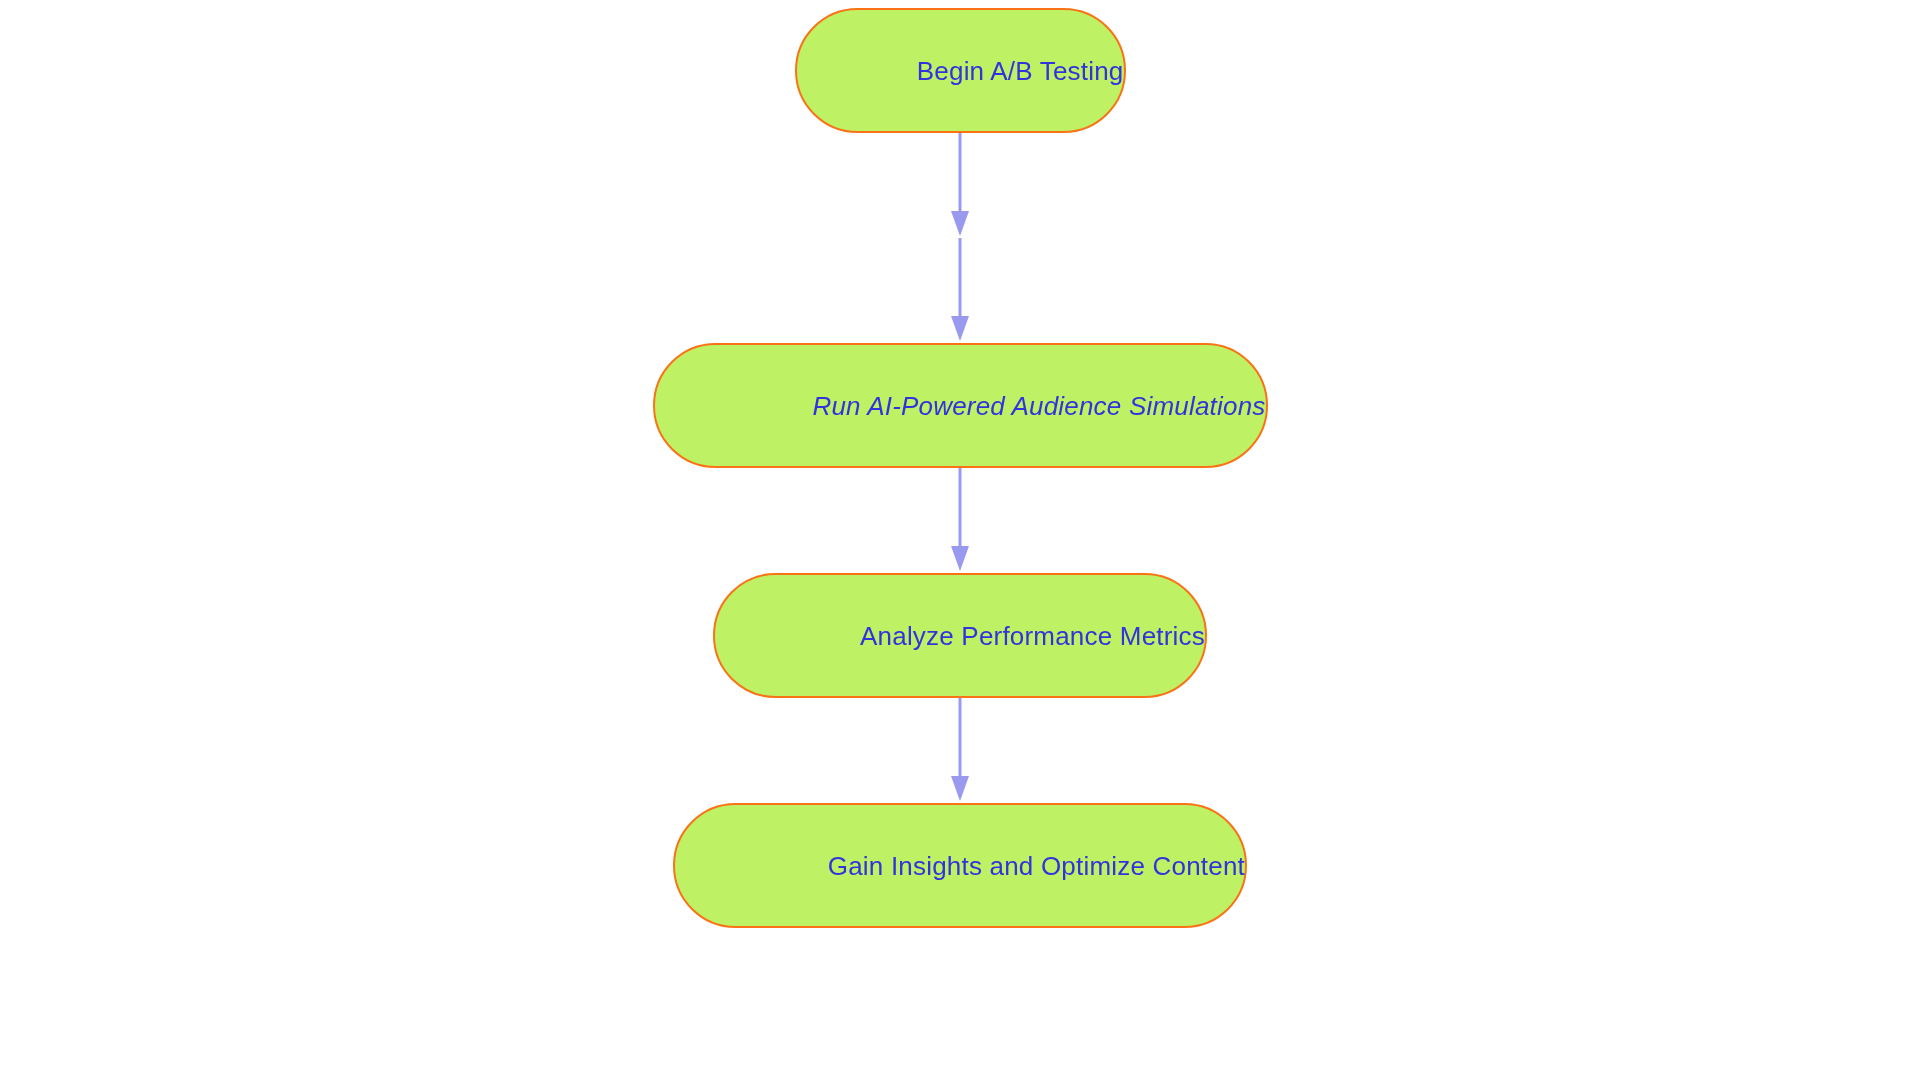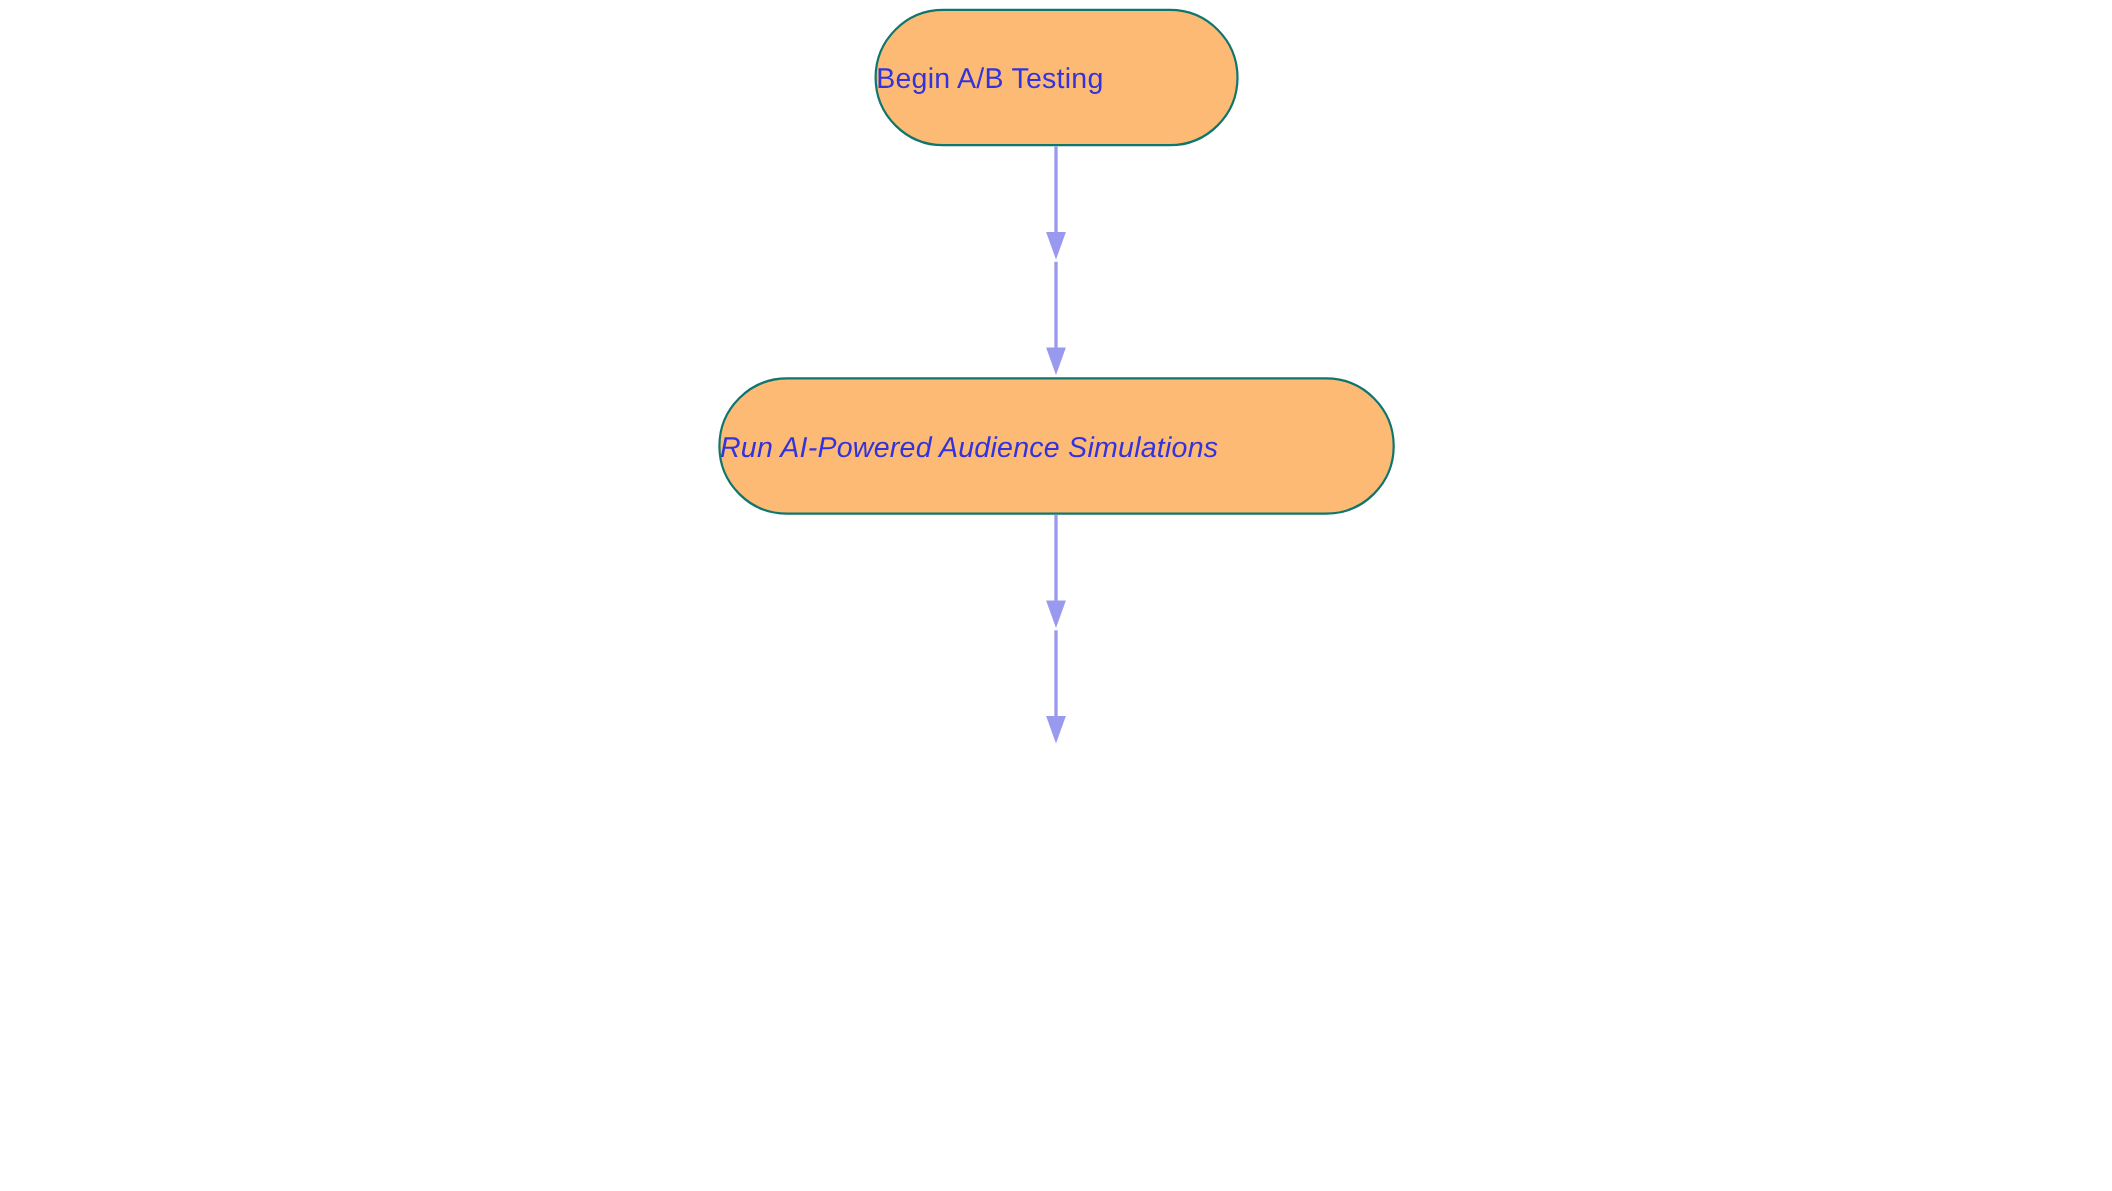--- a/index.html
+++ b/index.html
@@ -33,26 +33,26 @@
     align-items: center;
     justify-content: flex-start;
     padding-top: 8px;
     box-sizing: border-box;
   }
 
   .node {
     box-sizing: border-box;
     height: 125px;
     border-radius: 62.5px;
-    background: #fdba74;
-    border: 2px solid #0f766e;
+    background: #bef264;
+    border: 2px solid #f97316;
     color: #3333dd;
     display: flex;
     align-items: center;
-    justify-content: flex-start;
+    justify-content: flex-end;
     flex: 0 0 auto;
   }
 
   .node-label {
     font-family: "Liberation Sans", sans-serif;
     font-size: 26px;
     font-weight: 400;
     line-height: 1;
     letter-spacing: 0.2px;
     color: #3333dd;
@@ -109,23 +109,29 @@
       <span class="node-label">Run AI-Powered Audience Simulations</span>
     </div>
 
     <div class="connector">
       <svg viewBox="0 0 30 105" xmlns="http://www.w3.org/2000/svg">
         <line x1="15" y1="0" x2="15" y2="80" stroke="#9999f0" stroke-width="3"></line>
         <polygon points="6,78 24,78 15,103" fill="#9999f0"></polygon>
       </svg>
     </div>
 
+    <div class="node node-4">
+      <span class="node-label">Analyze Performance Metrics</span>
+    </div>
 
     <div class="connector">
       <svg viewBox="0 0 30 105" xmlns="http://www.w3.org/2000/svg">
         <line x1="15" y1="0" x2="15" y2="80" stroke="#9999f0" stroke-width="3"></line>
         <polygon points="6,78 24,78 15,103" fill="#9999f0"></polygon>
       </svg>
     </div>
 
+    <div class="node node-5">
+      <span class="node-label">Gain Insights and Optimize Content</span>
+    </div>
 
   </div>
 </div>
 
 </body></html>

